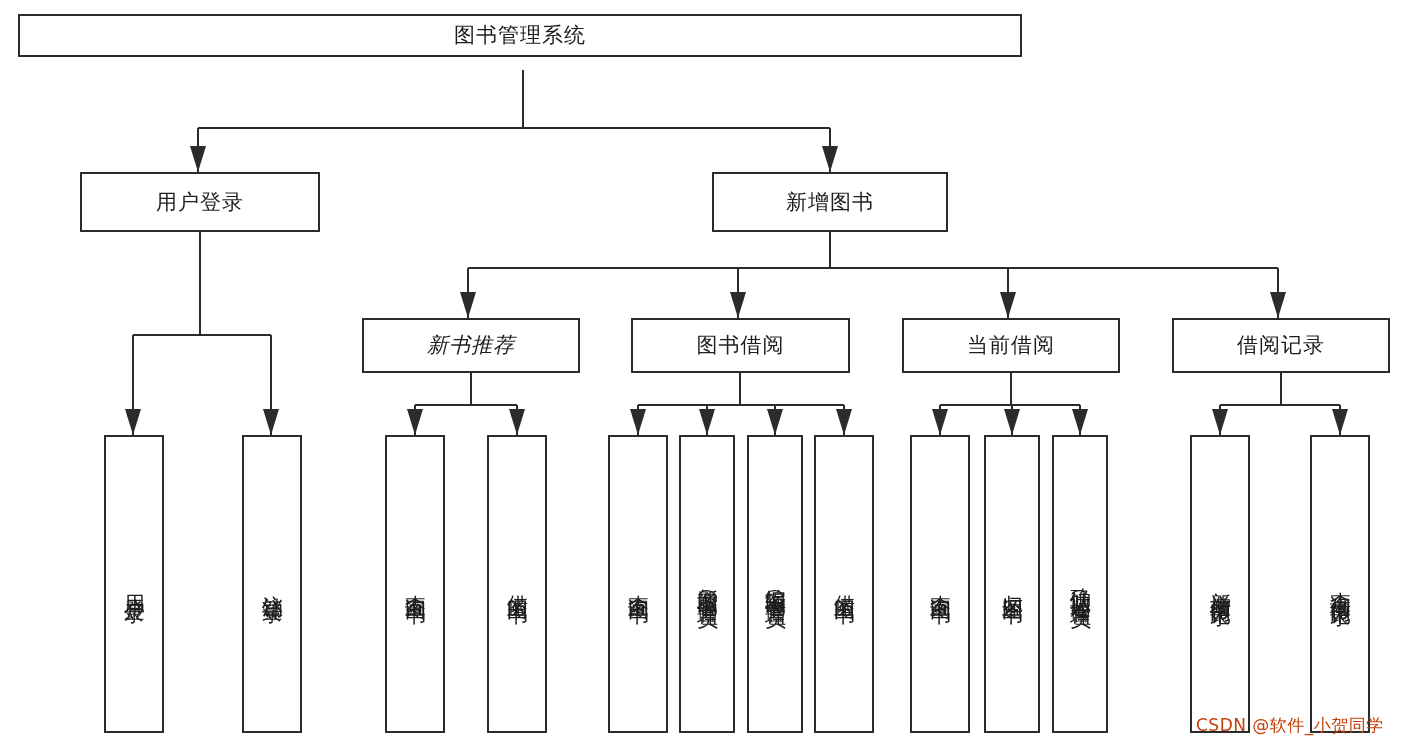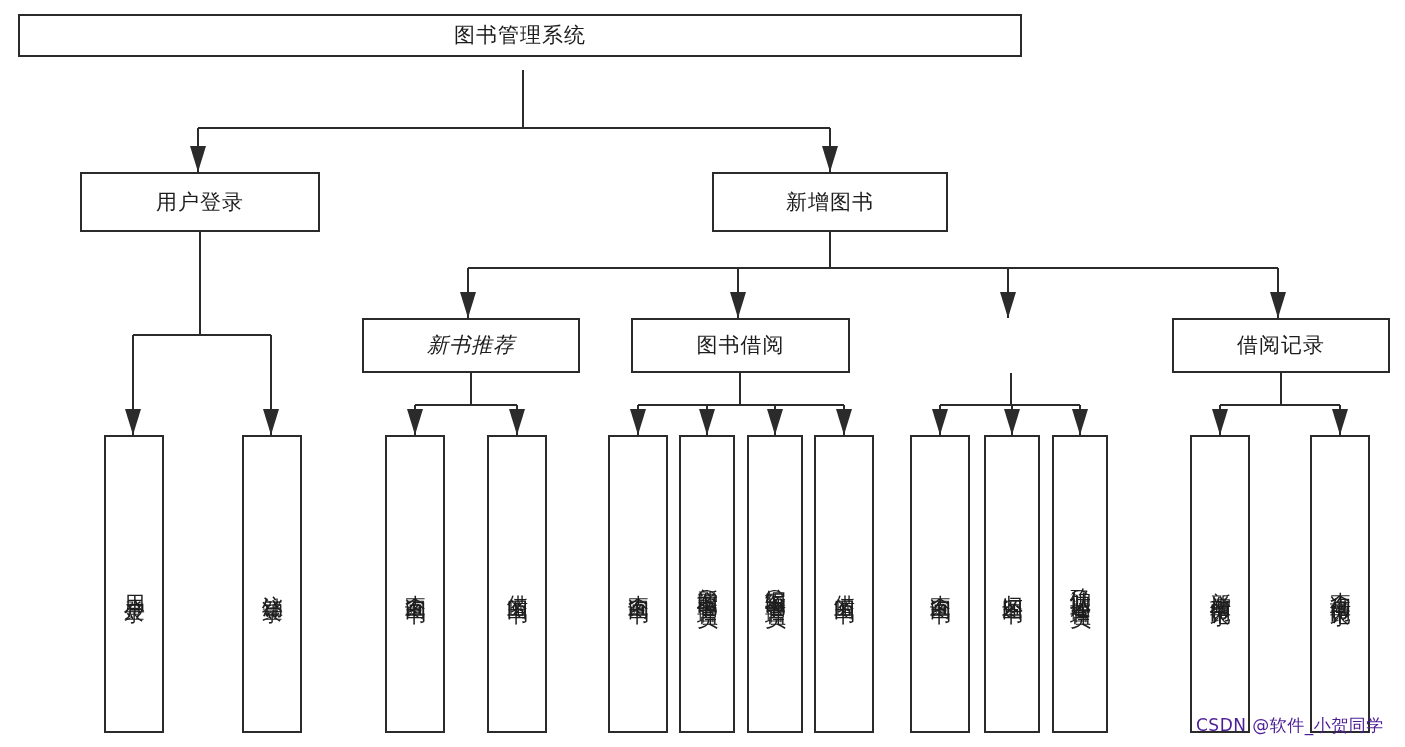--- a/index.html
+++ b/index.html
@@ -56,21 +56,21 @@
     -webkit-text-orientation: upright;
     white-space: normal;
     letter-spacing: 3px;
     font-size: 21px;
     line-height: 1;
     max-height: 100%;
   }
   .watermark {
     position: absolute;
     font-size: 17px;
-    color: #4c1d95;
+    color: #c2410c;
     letter-spacing: 0.5px;
     white-space: nowrap;
     z-index: 5;
     font-family: "DejaVu Sans", "Liberation Sans", sans-serif;
   }
 </style>
 </head>
 <body>
 
 <div id="canvas">
@@ -140,20 +140,23 @@
   <div class="node lvl2" id="l2-1" style="left: 712px; top: 172px; width: 236px; height: 60px;">
     <span class="node-label">新增图书</span>
   </div>
 
   <div class="node lvl3" id="l3-0" style="left: 362px; top: 318px; width: 218px; height: 55px; font-style: italic;">
     <span class="node-label">新书推荐</span>
   </div>
   <div class="node lvl3" id="l3-1" style="left: 631px; top: 318px; width: 219px; height: 55px; font-family: Liberation Serif, serif;">
     <span class="node-label">图书借阅</span>
   </div>
+  <div class="node lvl3" id="l3-2" style="left: 902px; top: 318px; width: 218px; height: 55px;">
+    <span class="node-label">当前借阅</span>
+  </div>
   <div class="node lvl3" id="l3-3" style="left: 1172px; top: 318px; width: 218px; height: 55px; align-items: center;">
     <span class="node-label">借阅记录</span>
   </div>
 
   <div class="node leaf" id="lf-0" style="left: 104px; top: 435px; width: 60px; height: 298px;">
     <span class="node-label">用户登录</span>
   </div>
   <div class="node leaf" id="lf-1" style="left: 242px; top: 435px; width: 60px; height: 298px;">
     <span class="node-label">注销登录</span>
   </div>

